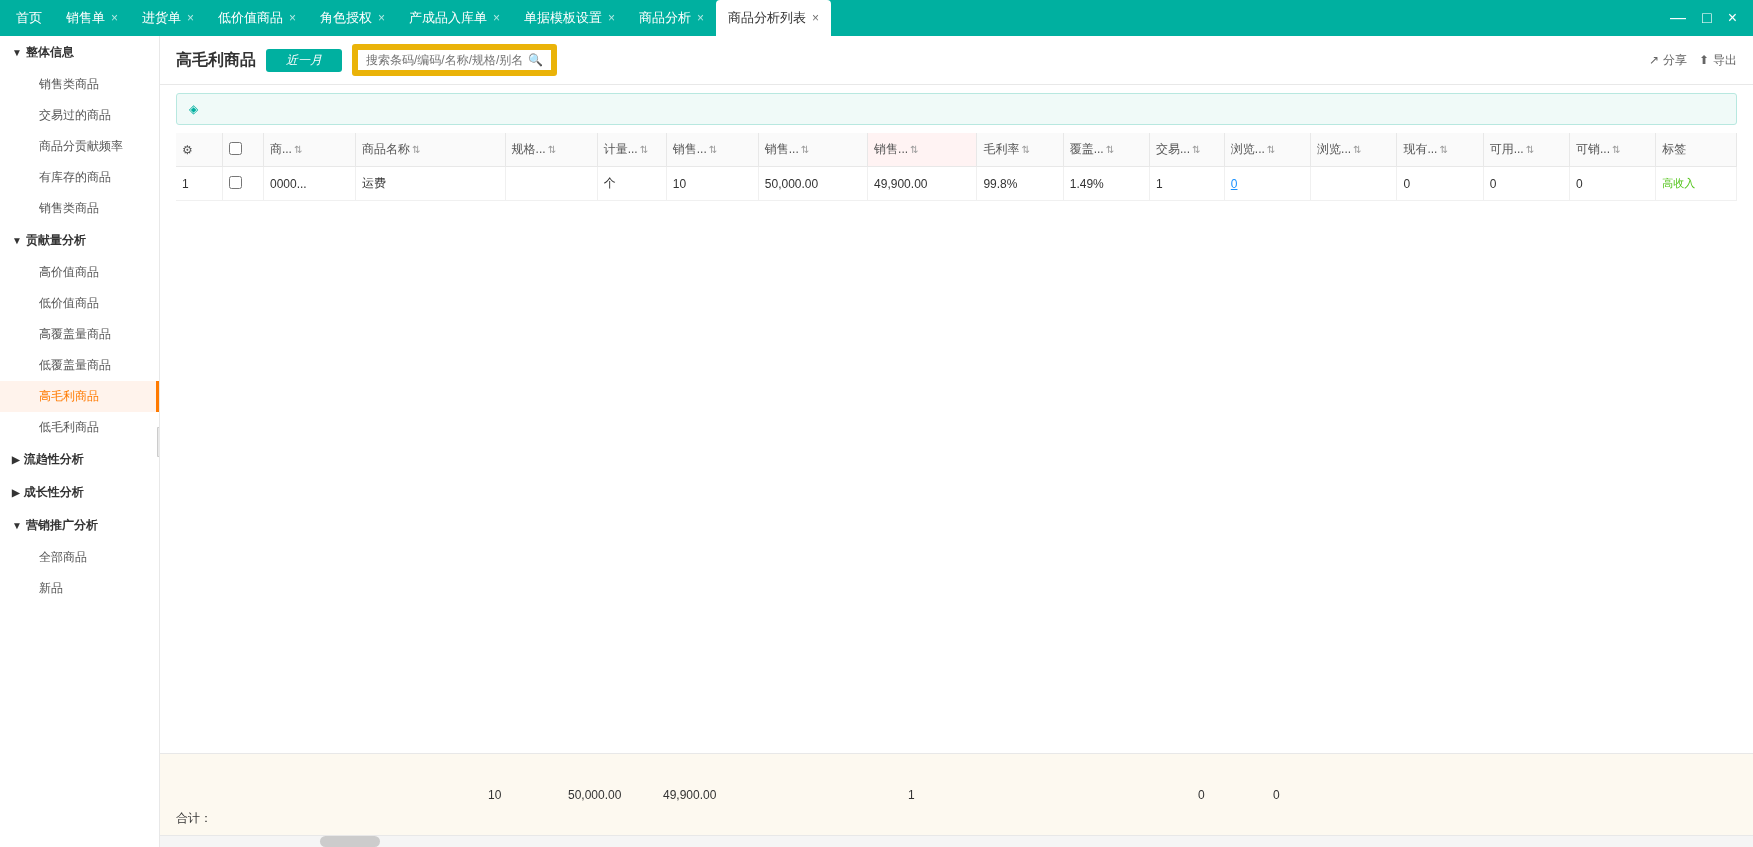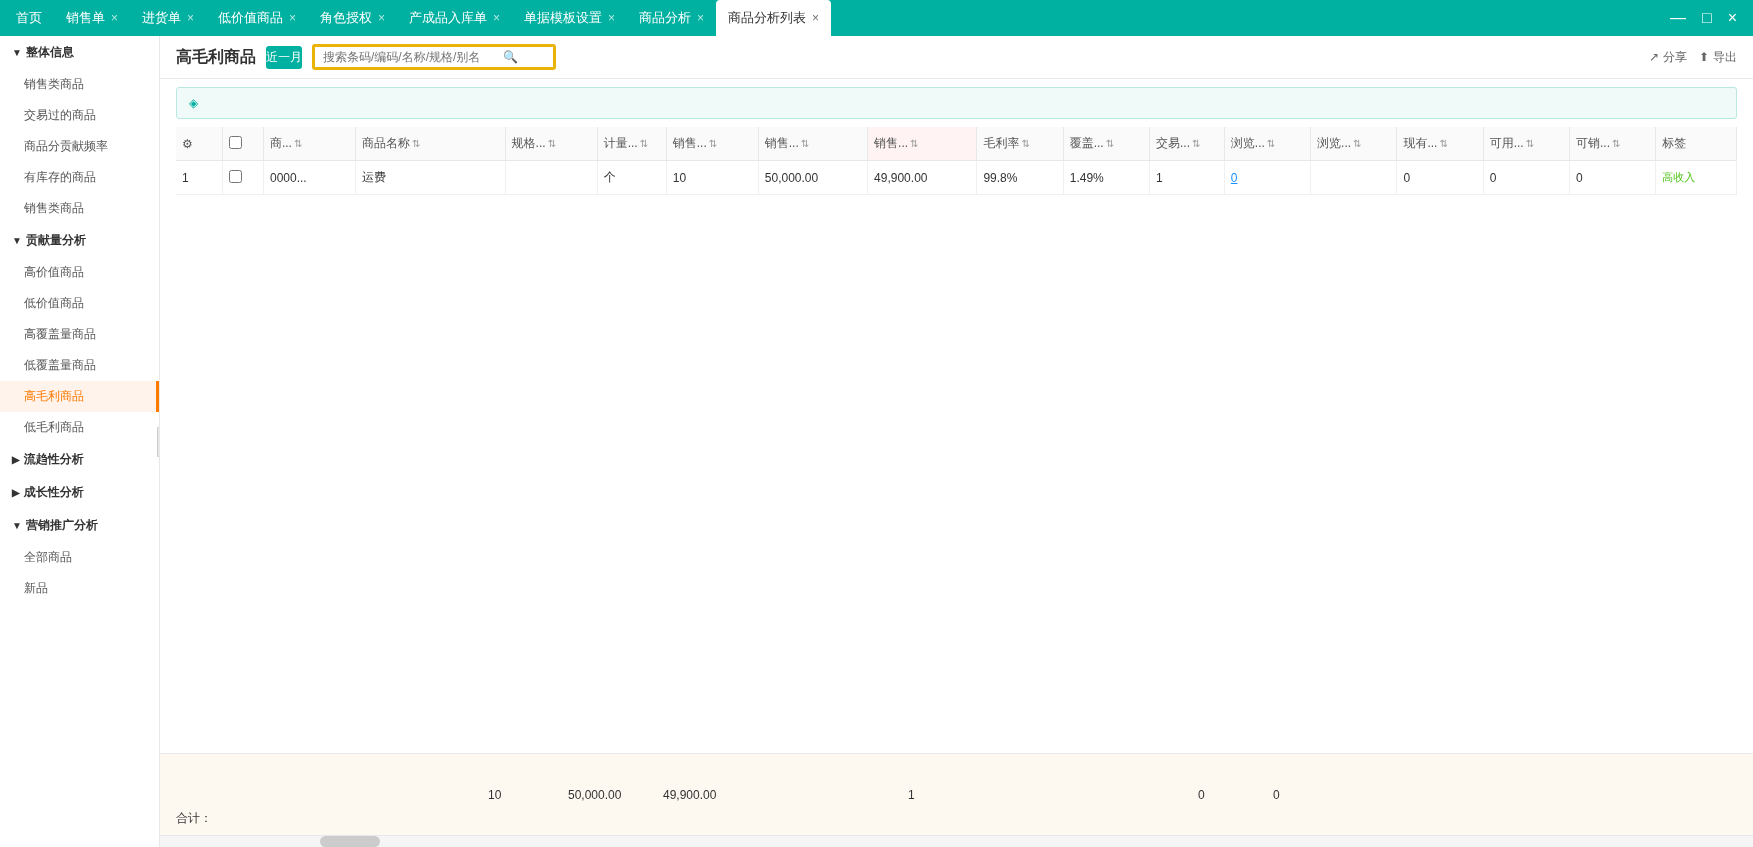--- a/index.html
+++ b/index.html
@@ -85,21 +85,21 @@
       display: flex;
       align-items: center;
       padding: 8px 12px;
       font-size: 12px;
       color: #333;
       cursor: pointer;
       font-weight: bold;
     }
     .sidebar-group-header .arrow { margin-right: 4px; font-size: 10px; }
     .sidebar-item {
-      padding: 7px 12px 7px 24px;
+      padding: 7px 12px 7px 39px;
       font-size: 12px;
       color: #555;
       cursor: pointer;
       display: flex;
     }
     .sidebar-item.active {
       background: #fff3ec;
       color: #ff7a00;
       border-right: 3px solid #ff7a00;
     }
@@ -123,32 +123,33 @@
     }
     .content-title {
       font-size: 16px;
       font-weight: bold;
       color: #333;
     }
     .time-filter-btn {
       background: #00b0a0;
       color: white;
       border: none;
-      padding: 3px 0;
+      padding: 3px 20px;
       border-radius: 3px;
       cursor: pointer;
       font-size: 12px;
+      font-style: italic;
     }
     .search-input-wrap {
       display: flex;
       align-items: center;
-      border: 3px solid #eab308;
+      border: 6px solid #eab308;
       border-radius: 3px;
       padding: 3px 8px;
-      width: 244px;
+      width: 205px;
     }
     .search-input-wrap input {
       border: none;
       outline: none;
       font-size: 12px;
       width: 180px;
       color: #999;
     }
     .search-icon { color: #999; cursor: pointer; }
     .header-actions {

